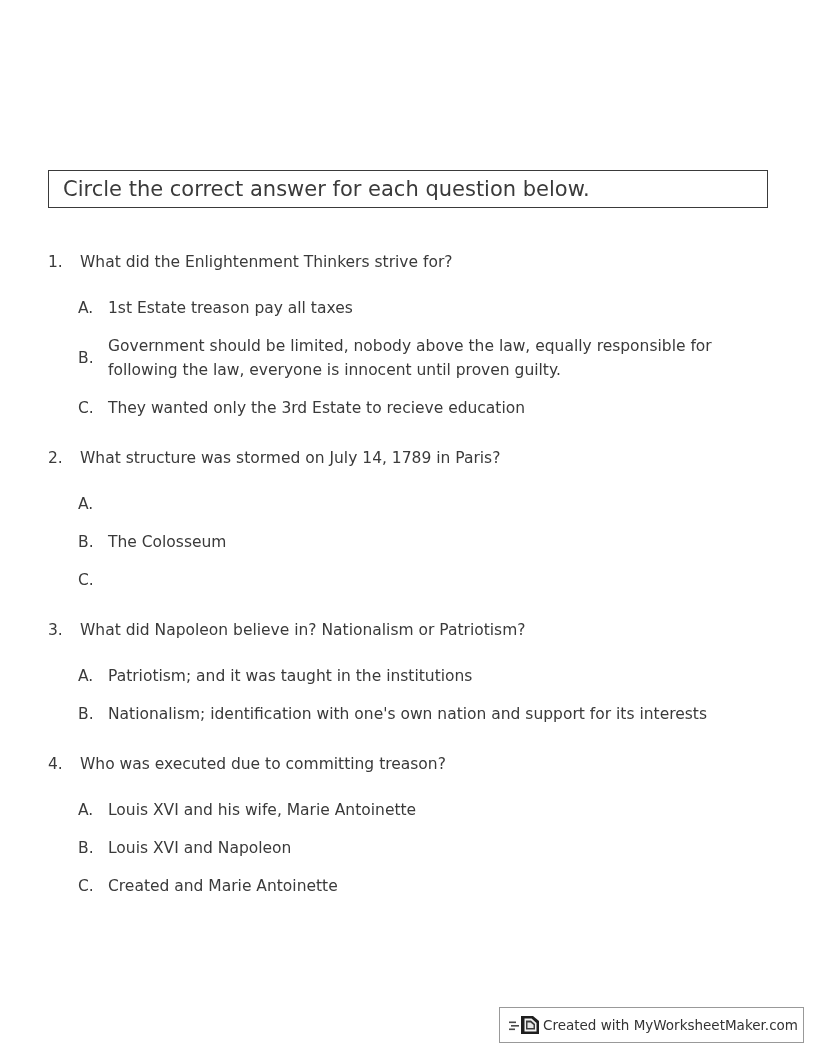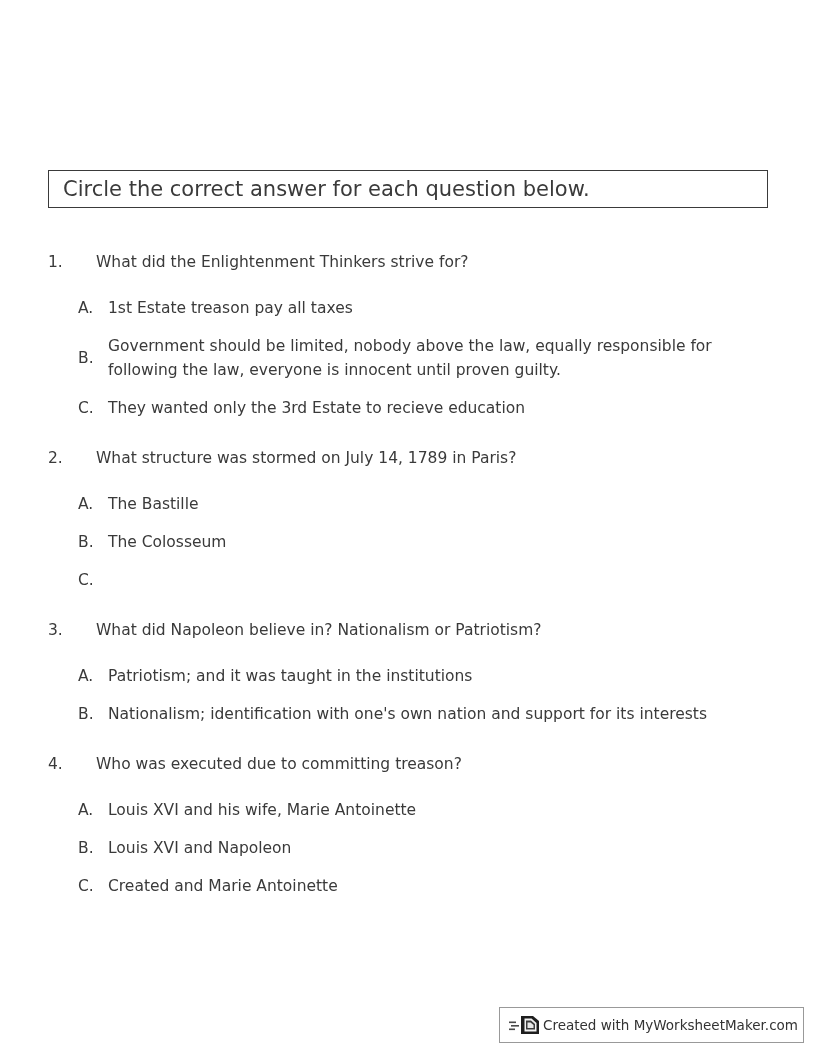--- a/index.html
+++ b/index.html
@@ -107,21 +107,20 @@
     flex: 0 0 32px;
     font-size: 15.5px;
     line-height: 24px;
     color: #3a3a3a;
   }
   .question-text {
     font-size: 15.5px;
     line-height: 24px;
     color: #3a3a3a;
     flex: 1 1 auto;
-    margin-left: 16px;
   }
 
   .options {
     margin-top: 22px;
   }
   .option-row {
     display: flex;
     align-items: center;
     margin-bottom: 14px;
   }
@@ -215,21 +214,20 @@
 
     <div class="question-block">
       <div class="question-row">
         <span class="question-number">2.</span>
         <span class="question-text">What structure was stormed on July 14, 1789 in Paris?</span>
       </div>
       <div class="options">
         <div class="option-row">
           <span class="option-indent"></span>
           <span class="option-letter">A.</span>
-          <span class="option-text">The Bastille</span>
         </div>
         <div class="option-row">
           <span class="option-indent"></span>
           <span class="option-letter">B.</span>
           <span class="option-text">The Colosseum</span>
         </div>
         <div class="option-row">
           <span class="option-indent"></span>
           <span class="option-letter">C.</span>
         </div>

